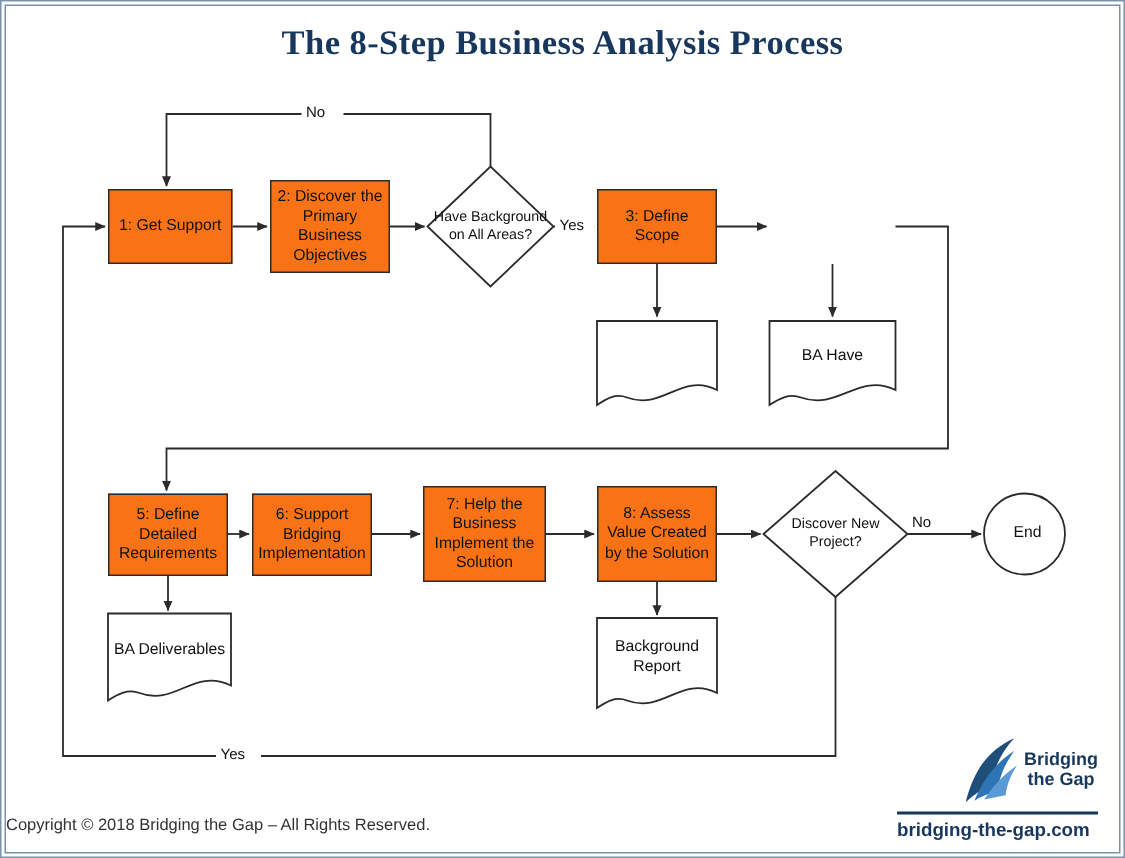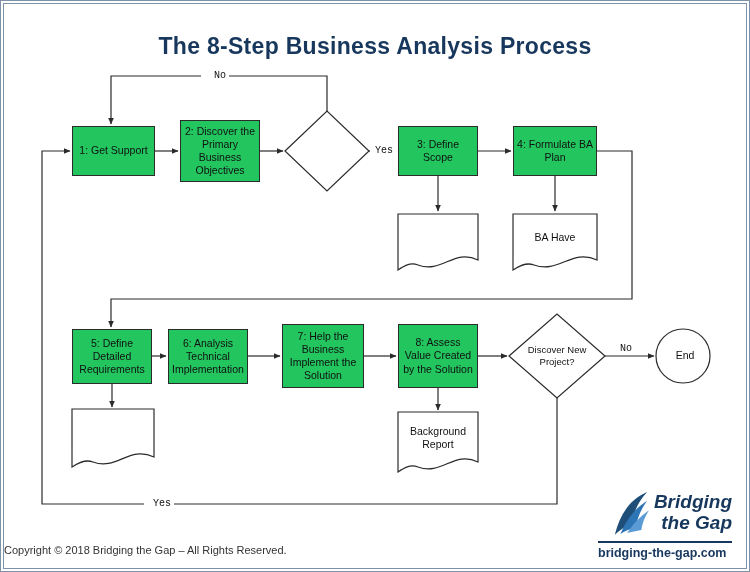--- a/index.html
+++ b/index.html
@@ -4,46 +4,45 @@
 <style>
   * { margin:0; padding:0; box-sizing:border-box; }
   html,body { background:#ffffff; }
   body { font-family:"Liberation Sans", sans-serif; color:#1a1a1a; }
   .page {
     position:relative; width:750px; height:572px;
     border:4px double #7d91a9; background:#ffffff; overflow:hidden;
   }
   .title {
     position:absolute; top:12px; left:0; width:100%;
-    text-align:center; font-family:Liberation Sans, sans-serif;
-    font-size:23px; font-weight:bold; color:#17375d; letter-spacing:.3px;margin-top:17px;
+    text-align:center; font-family:Liberation Serif, serif;
+    font-size:23px; font-weight:bold; color:#17375d; letter-spacing:.3px;
   }
   svg.canvas { position:absolute; left:0; top:0; }
   .node {
     position:absolute; display:flex; align-items:center; justify-content:center;
     text-align:center; font-size:10.5px; line-height:1.25; color:#111;
   }
-  .box { border:1px solid #2b2b2b; background:#22c55e; padding:2px 3px; }
+  .box { border:1px solid #2b2b2b; background:#f97316; padding:2px 3px; }
   .shape-label { background:transparent; }
   .small { font-size:9.5px; }
   .edge-label {
-    position:absolute; font-size:10px; color:#111; text-align:right;
-    line-height:13px; height:13px;font-family:Liberation Mono, monospace;
+    position:absolute; font-size:10px; color:#111; text-align:left;
+    line-height:13px; height:13px;
   }
   .on-line { background:#ffffff; padding:0 3px; }
   .copyright {
     position:absolute; bottom:12px; left:0; width:100%;
     text-align:left; font-size:11px; color:#333333;
   }
   .logo { position:absolute; right:14px; bottom:8px; width:134px; }
   .logo-top { display:flex; align-items:center; justify-content:flex-end; gap:5px; }
   .logo-text {
-    font-weight:bold; color:#17375d; font-size:19px; line-height:1.1;
-    text-align:right;
-    font-style:italic;
+    font-weight:bold; color:#17375d; font-size:12px; line-height:1.1;
+    text-align:center;
   }
   .logo-rule { border-top:2px solid #17375d; margin:4px 0 3px 0; }
   .logo-url {
     font-weight:bold; color:#17375d; font-size:12.5px; 
   }
 </style>
 </head>
 <body>
 
 <div class="page">
@@ -83,29 +82,30 @@
     <path d="M509,210 h84 v46 c-25,-12 -38,14 -63,5 c-8,-3 -15,1 -21,5 z" fill="#ffffff" stroke="#2b2b2b" stroke-width="1.2"></path>
     <path d="M68,405 h82 v48 c-25,-12 -37,14 -61,5 c-8,-3 -15,1 -21,5 z" fill="#ffffff" stroke="#2b2b2b" stroke-width="1.2"></path>
     <path d="M394,408 h80 v50 c-24,-12 -36,14 -60,5 c-8,-3 -14,1 -20,5 z" fill="#ffffff" stroke="#2b2b2b" stroke-width="1.2"></path>
 
     <circle cx="679" cy="352" r="27" fill="#ffffff" stroke="#2b2b2b" stroke-width="1.2"></circle>
   </svg>
 
   <div class="node box" style="left:68px; top:122px; width:83px; height:50px">1: Get Support</div>
   <div class="node box" style="left:176px; top:116px; width:80px; height:62px">2: Discover the Primary Business Objectives</div>
   <div class="node box" style="left:394px; top:122px; width:80px; height:50px">3: Define Scope</div>
-  <div class="node box" style="left:509px; top:122px; width:84px; height:50px">4: Formulate BA Plan</div>
   <div class="node box" style="left:68px; top:325px; width:80px; height:55px">5: Define Detailed Requirements</div>
-  <div class="node box" style="left:164px; top:325px; width:80px; height:55px">6: Analysis Technical Implementation</div>
+  <div class="node box" style="left:164px; top:325px; width:80px; height:55px">6: Support Bridging Implementation</div>
   <div class="node box" style="left:278px; top:320px; width:82px; height:64px">7: Help the Business Implement the Solution</div>
   <div class="node box" style="left:394px; top:320px; width:80px; height:64px">8: Assess Value Created by the Solution</div>
 
+  <div class="node shape-label small" style="left:285px; top:119px; width:76px; height:56px">Have Background on All Areas?</div>
   <div class="node shape-label small" style="left:509px; top:331px; width:88px; height:42px">Discover New Project?</div>
 
   <div class="node shape-label" style="left:511px; top:214px; width:80px; height:40px">BA Have</div>
+  <div class="node shape-label" style="left:69px; top:410px; width:80px; height:40px">BA Deliverables</div>
   <div class="node shape-label" style="left:396px; top:414px; width:76px; height:40px">Background Report</div>
 
   <div class="node shape-label" style="left:657px; top:340px; width:48px; height:24px">End</div>
 
   <div class="edge-label on-line" style="left:197px; top:65px; width:28px">No</div>
   <div class="edge-label on-line" style="left:366px; top:140px; width:26px">Yes</div>
   <div class="edge-label" style="left:604px; top:338px; width:24px">No</div>
   <div class="edge-label on-line" style="left:140px; top:493px; width:30px">Yes</div>
 
   <div class="copyright">Copyright © 2018 Bridging the Gap – All Rights Reserved.</div>

